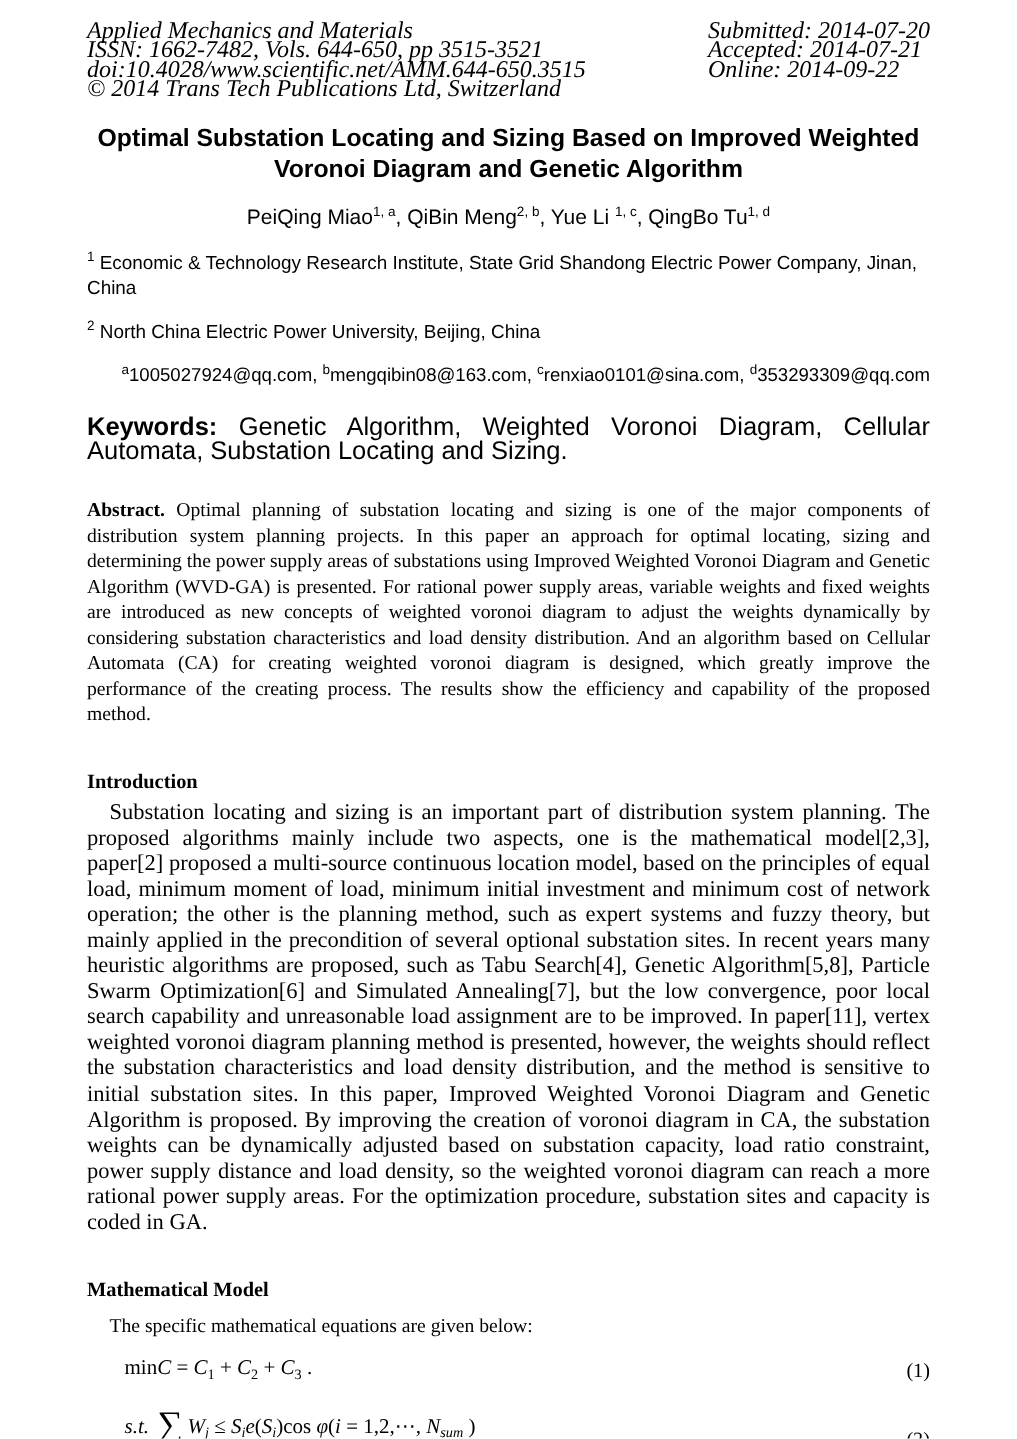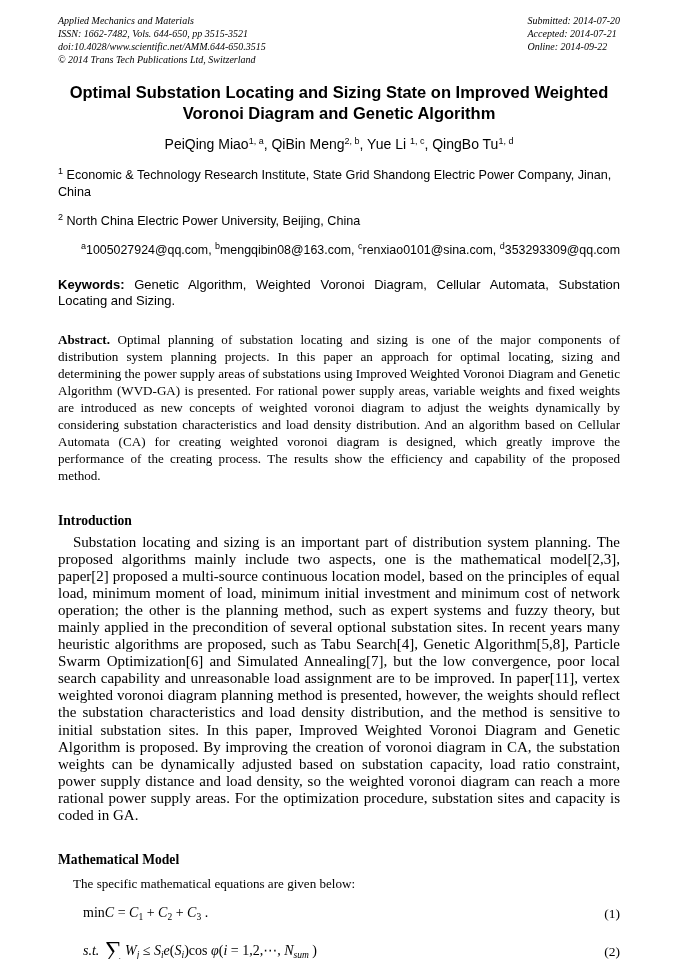--- a/index.html
+++ b/index.html
@@ -5,45 +5,45 @@
   html,body { margin:0; padding:0; }
   body {
     width:678px; height:959px; background:#ffffff; color:#000000;
     font-family:"Liberation Serif","DejaVu Serif",serif;
     overflow:hidden;
   }
   .page { padding:14px 58px 0 58px; width:562px; }
 
   
   .hdr { display:flex; justify-content:space-between;
-         font-style:italic; font-size:10px; line-height:13px; }
+         font-style:italic; font-size:16px; line-height:13px; }
   .hdr-right { }
 
   
   .sans { font-family:"Liberation Sans","DejaVu Sans",sans-serif; }
   .title { margin-top:16px; text-align:center; font-weight:bold;
            font-size:16.5px; line-height:21px; }
   .authors { margin-top:11px; text-align:center; font-size:14px; line-height:18px; }
   .authors sup, .affil sup, .emails sup { font-size:9px; line-height:0; vertical-align:5px; }
   .affil { margin-top:7px; font-size:12.6px; line-height:16.5px; }
   .affil2 { margin-top:6px; }
   .emails { margin-top:9px; text-align:right; font-size:12.4px; line-height:16px; white-space:nowrap; }
 
-  .kw { margin-top:19px; font-size:13px; line-height:16.5px; text-align:justify; }
+  .kw { margin-top:19px; font-size:17px; line-height:16.5px; text-align:justify; }
   .kw b { font-weight:bold; }
 
   
   .abs { margin-top:21px; font-size:13.1px; line-height:17.1px; text-align:justify; }
   .abs b { font-weight:bold; }
   .sec-head { margin-top:27px; font-weight:bold; font-size:13.6px; line-height:18px; }
   .para { margin-top:4px; font-size:15px; line-height:17.1px; text-align:justify; text-indent:15px; }
   .lead { margin-top:6px; font-size:13.1px; line-height:17px; text-indent:15px; }
 
   
-  .eq-row { display:flex; justify-content:space-between; align-items:center;
+  .eq-row { display:flex; justify-content:space-between; align-items:flex-end;
             padding-left:25px; font-size:14px; }
   .eq-row.first { margin-top:12px; }
   .eq-row.second { margin-top:14px; }
   .eq-row.third { margin-top:12px; }
   .eq-body { white-space:pre; }
   .eq-num { font-size:13.5px; }
   .k-rm { font-style:normal; }
   .k-it { font-style:italic; }
   .k-sbn { font-size:9.5px; vertical-align:-3px; letter-spacing:0; }
   .k-sbi { font-style:italic; font-size:9.5px; vertical-align:-3px; }
@@ -66,21 +66,21 @@
       <div>© 2014 Trans Tech Publications Ltd, Switzerland</div>
     </div>
     <div class="hdr-right">
       <div>Submitted: 2014-07-20</div>
       <div>Accepted: 2014-07-21</div>
       <div>Online: 2014-09-22</div>
     </div>
   </div>
 
   <div class="title sans">
-    <div>Optimal Substation Locating and Sizing State on Improved Weighted</div>
+    <div>Optimal Substation Locating and Sizing Based on Improved Weighted</div>
     <div>Voronoi Diagram and Genetic Algorithm</div>
   </div>
 
   <p class="authors sans"><span>PeiQing Miao</span><sup>1, a</sup><span>, QiBin Meng</span><sup>2, b</sup><span>, Yue Li </span><sup>1, c</sup><span>, QingBo Tu</span><sup>1, d</sup></p>
 
   <p class="affil sans"><sup>1</sup><span> Economic &amp; Technology Research Institute, State Grid Shandong Electric Power Company, Jinan, China</span></p>
 
   <p class="affil affil2 sans"><sup>2</sup><span> North China Electric Power University, Beijing, China</span></p>
 
   <p class="emails sans"><sup>a</sup><span>1005027924@qq.com, </span><sup>b</sup><span>mengqibin08@163.com, </span><sup>c</sup><span>renxiao0101@sina.com, </span><sup>d</sup><span>353293309@qq.com</span></p>

